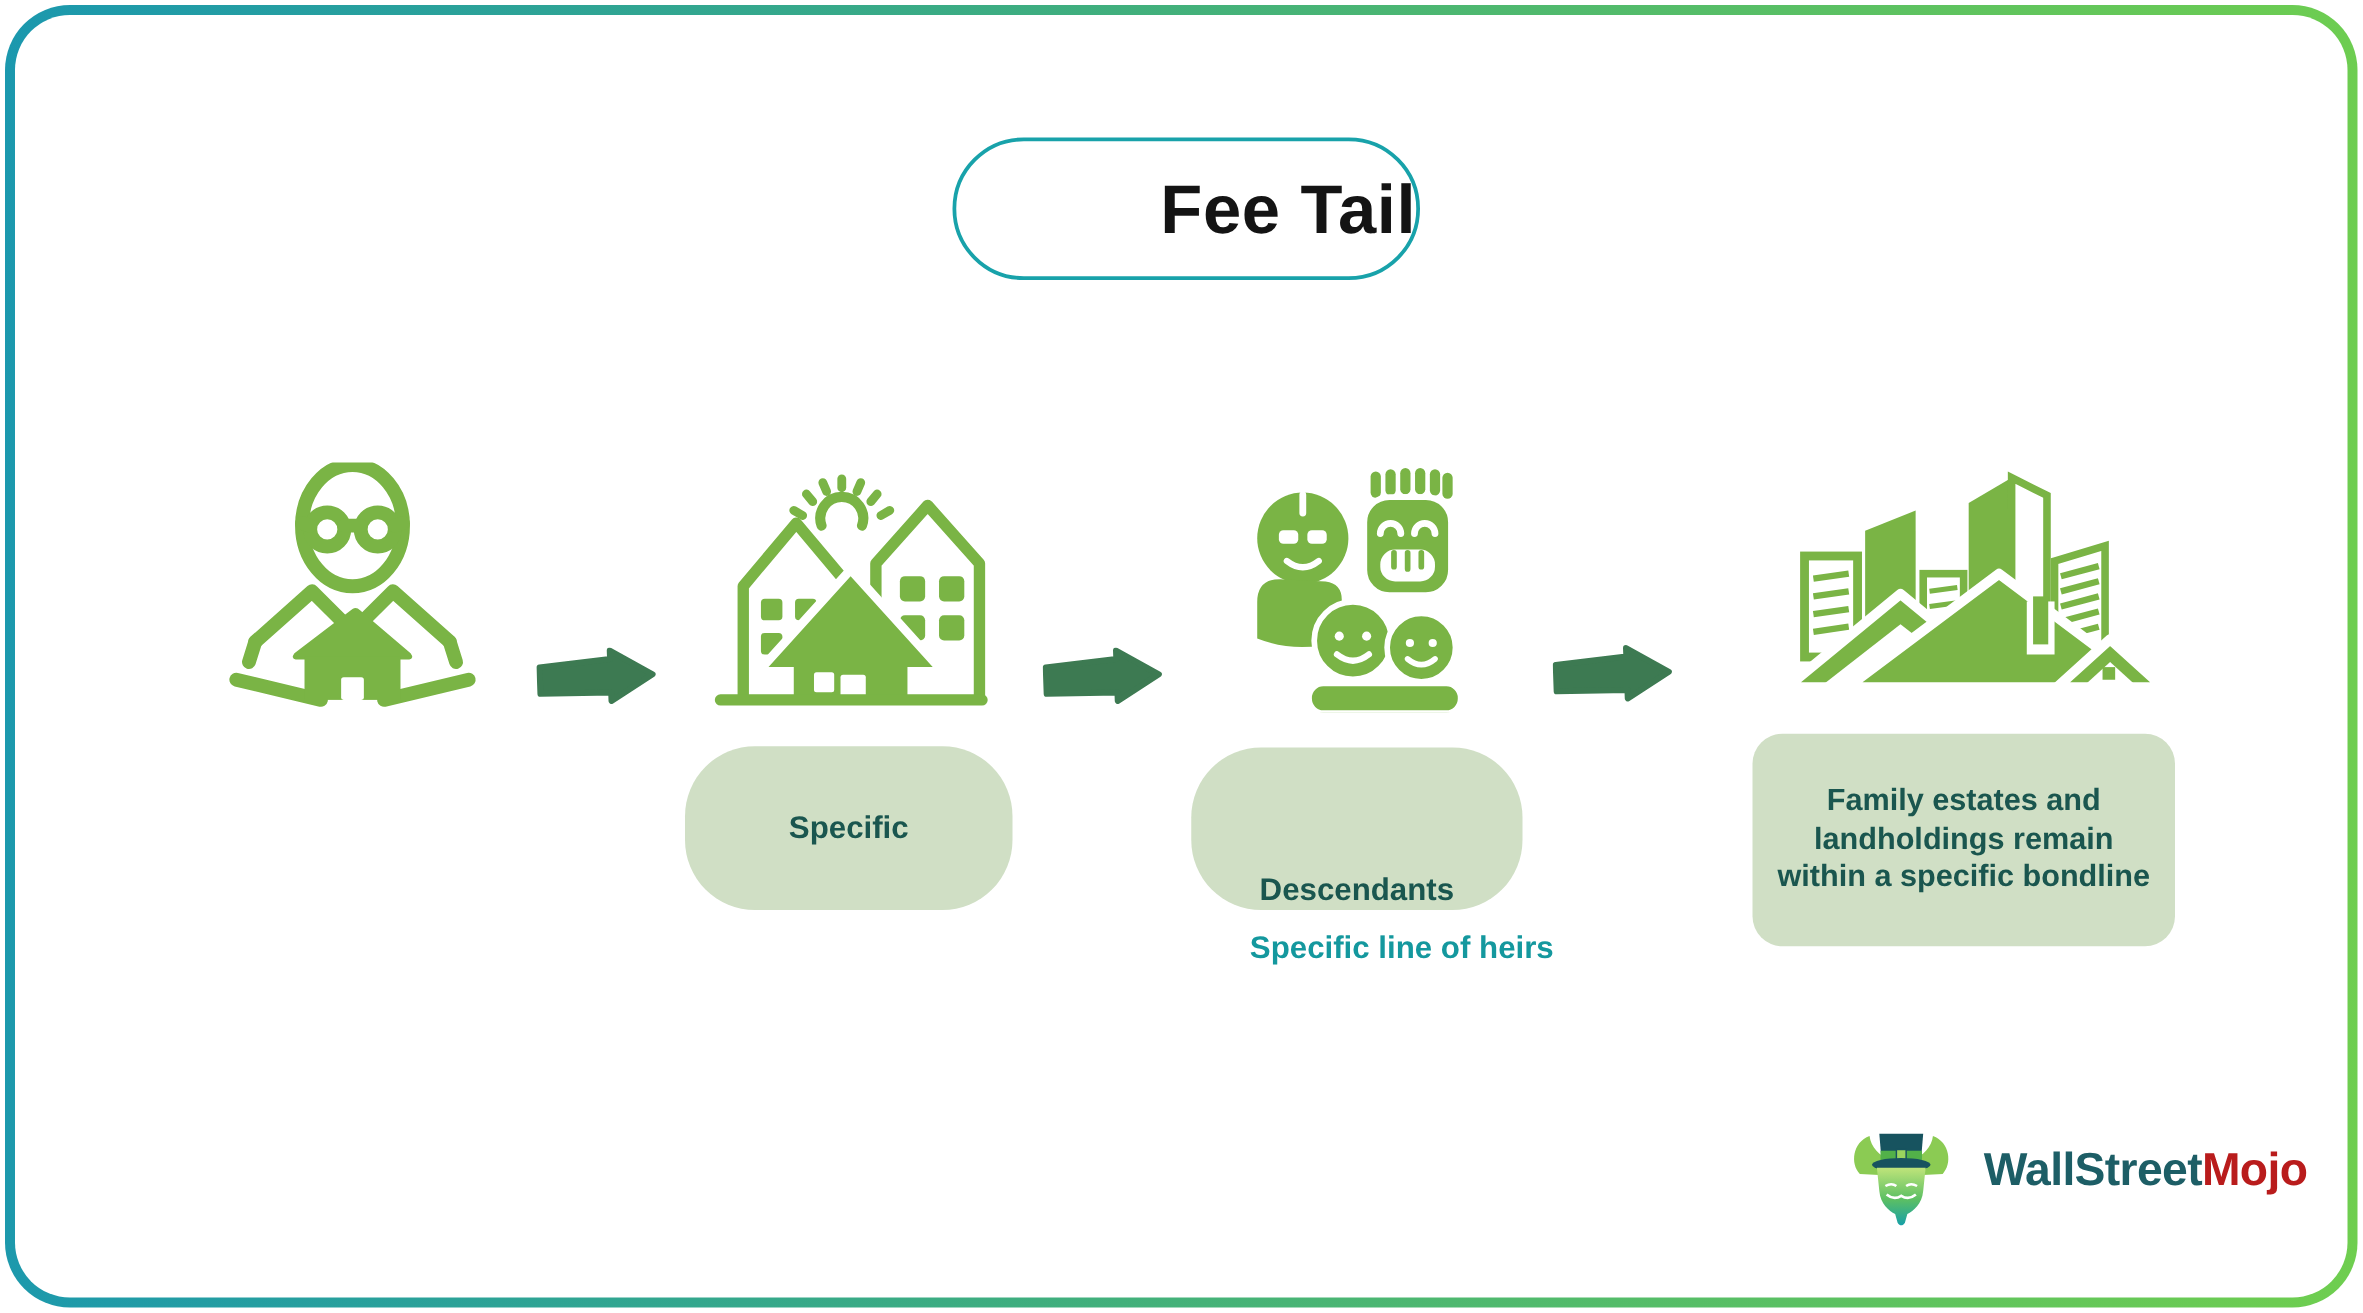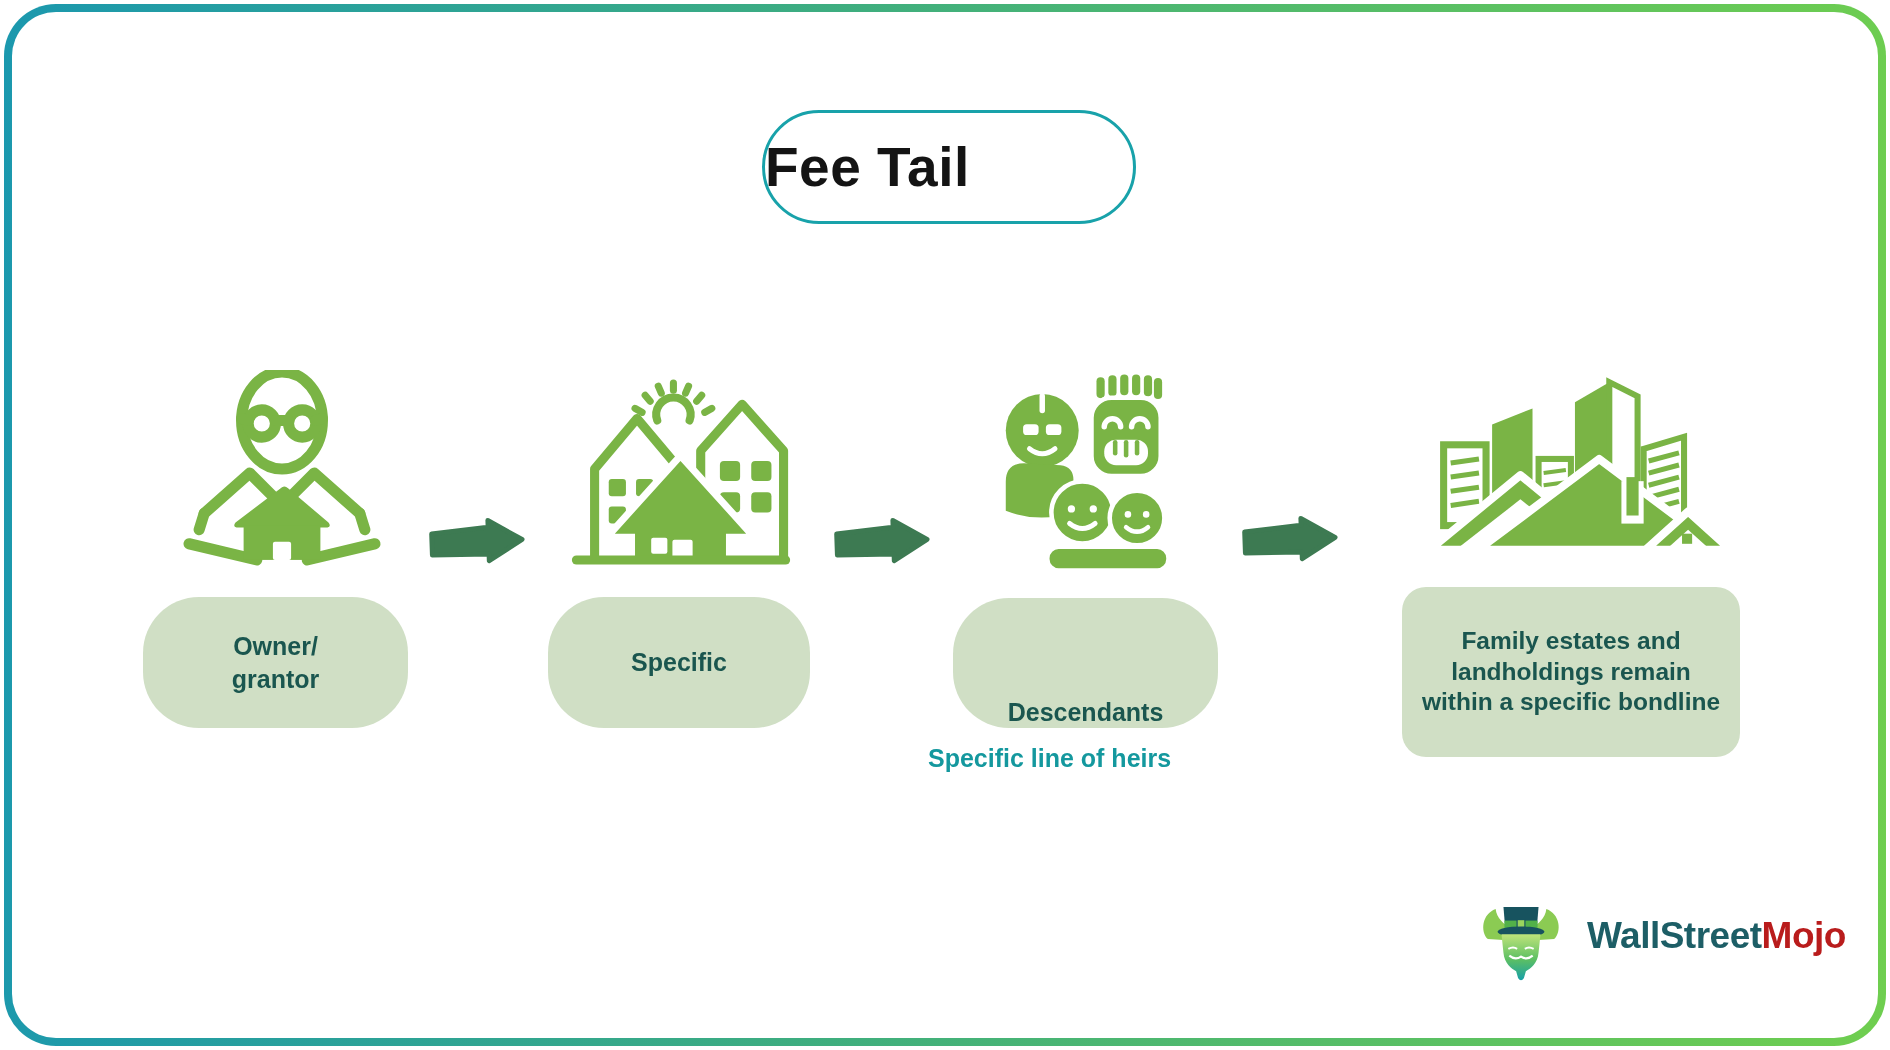--- a/index.html
+++ b/index.html
@@ -7,21 +7,21 @@
   .canvas{position:relative;width:1890px;height:1050px;background:#fff;overflow:hidden;}
 
   
   .frame{position:absolute;inset:4px;border-radius:52px;
          background:linear-gradient(92deg,#1b98ae 0%,#3fae7e 45%,#6fce4f 100%);}
   .frame-inner{position:absolute;inset:8px;border-radius:44px;background:#ffffff;}
 
   
   .title-pill{position:absolute;left:762px;top:110px;width:368px;height:108px;
               border:3px solid #18a2aa;border-radius:60px;background:#fff;
-              display:flex;align-items:center;justify-content:flex-start;}
+              display:flex;align-items:center;justify-content:flex-end;}
   .title-pill span{font-size:55px;font-weight:bold;color:#141414;letter-spacing:0.5px;}
 
   
   .icon{position:absolute;display:flex;align-items:flex-end;justify-content:center;}
   .i1{left:178px;top:370px;width:208px;height:198px;}
   .i2{left:570px;top:374px;width:222px;height:192px;}
   .i3{left:984px;top:374px;width:204px;height:196px;}
   .i4{left:1424px;top:366px;width:312px;height:198px;}
 
   
@@ -33,21 +33,21 @@
   
   .box{position:absolute;background:#d0dfc5;border-radius:56px;
        display:flex;align-items:center;justify-content:center;text-align:center;
        color:#1a564f;font-weight:bold;font-size:25px;line-height:1.3;
        white-space:pre-line;box-sizing:border-box;padding:0 16px;}
   .b1{left:143px;top:597px;width:265px;height:131px;}
   .b2{left:548px;top:597px;width:262px;height:131px;}
   .b3{left:953px;top:598px;width:265px;height:130px;align-items:flex-end;}
   .b4{left:1402px;top:587px;width:338px;height:170px;border-radius:24px;font-size:24.5px;line-height:1.26;}
 
-  .caption{position:absolute;left:928px;top:744px;width:315px;text-align:left;
+  .caption{position:absolute;left:928px;top:744px;width:315px;text-align:right;
            color:#14989e;font-weight:bold;font-size:25px;}
 
   
   .logo{position:absolute;left:1480px;top:904px;display:flex;align-items:center;gap:10px;}
   .wordmark{font-size:37px;font-weight:bold;letter-spacing:-0.5px;padding-bottom:14px;}
   .wordmark .w1{color:#1d5e66;margin-left:15px;}
   .wordmark .w2{color:#b91c1c;}
 </style>
 </head>
 <body>
@@ -212,24 +212,20 @@
     <svg width="96" height="46" viewBox="0 0 100 46">
       <polygon points="3,14 62,9 62,2 97,23 62,44 62,37 3,36" fill="#3d7a52" stroke="#3d7a52" stroke-width="5" stroke-linejoin="round" transform="rotate(-2 50 23)"></polygon>
     </svg>
   </div>
   <div class="arrow a3">
     <svg width="96" height="46" viewBox="0 0 100 46">
       <polygon points="3,14 62,9 62,2 97,23 62,44 62,37 3,36" fill="#3d7a52" stroke="#3d7a52" stroke-width="5" stroke-linejoin="round" transform="rotate(-2 50 23)"></polygon>
     </svg>
   </div>
 
-  <div class="box b1">
-    <span>Owner/
-grantor</span>
-  </div>
   <div class="box b2">
     <span>Specific</span>
   </div>
   <div class="box b3">
     <span>Descendants</span>
   </div>
   <div class="box b4">
     <span>Family estates and landholdings remain within a specific bondline</span>
   </div>
 

